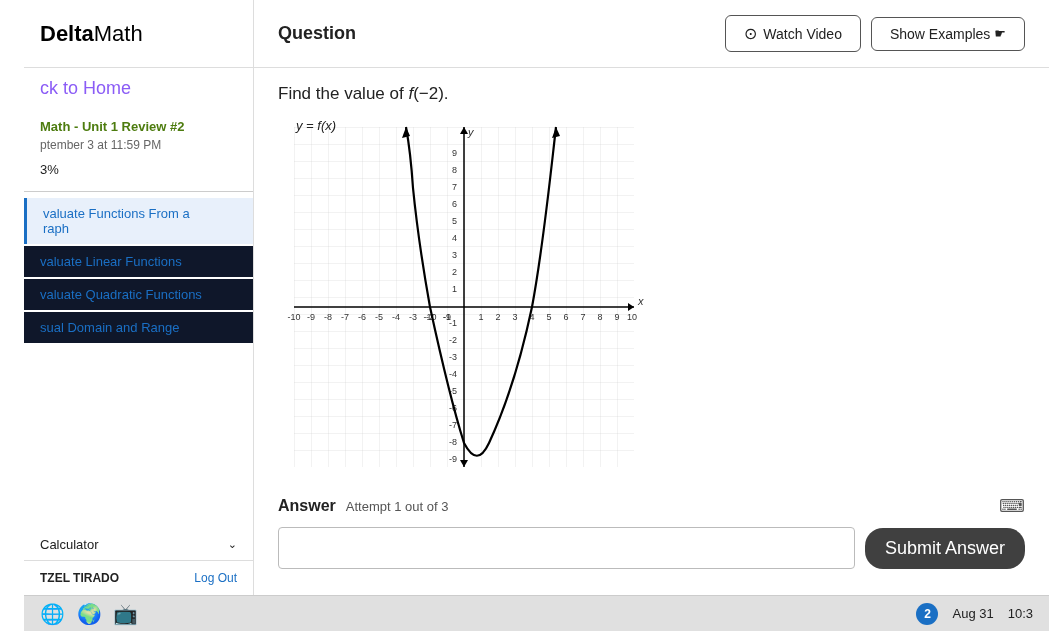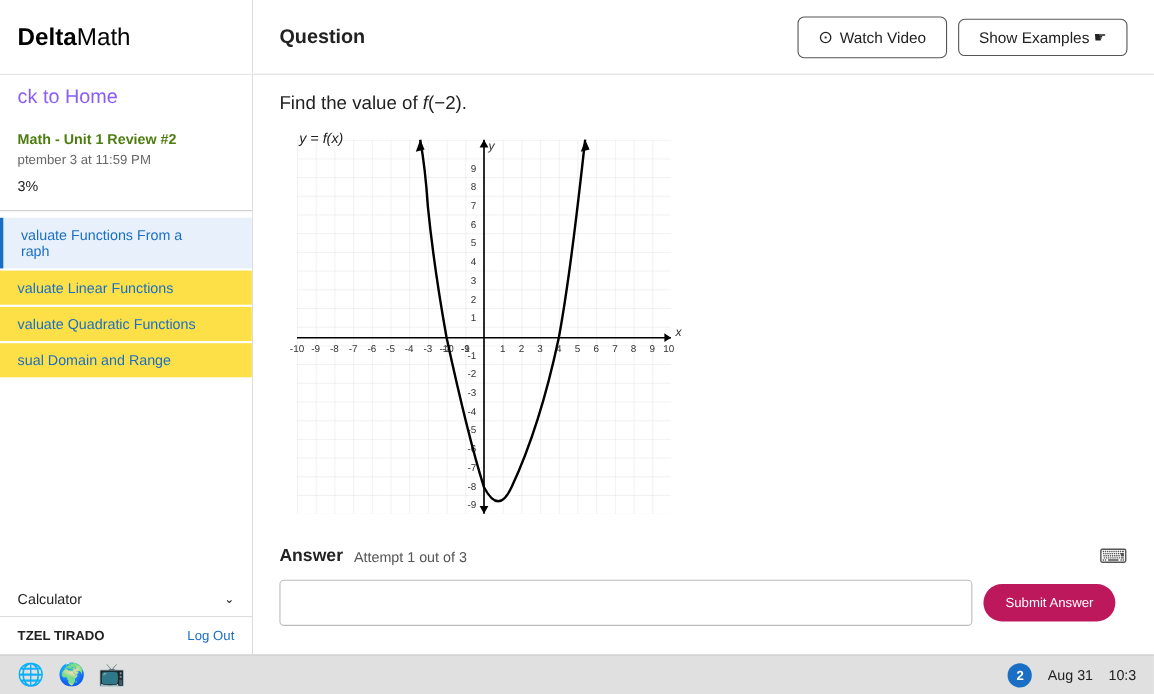--- a/index.html
+++ b/index.html
@@ -141,21 +141,21 @@
       padding: 8px 16px;
       font-size: 13px;
       color: #1a6fc4;
       cursor: pointer;
       background: #e8f0fb;
       border-left: 3px solid #1a6fc4;
       margin-bottom: 2px;
     }
 
     .sidebar-nav-item.inactive {
-      background: #fde047;
+      background: #0f172a;
       border-left: none;
       color: #1a6fc4;
     }
 
     .sidebar-bottom {
       margin-top: auto;
       padding: 10px 16px;
       display: flex;
       justify-content: space-between;
       align-items: center;
@@ -246,26 +246,26 @@
       max-width: 630px;
       height: 42px;
       border: 1.5px solid #bbb;
       border-radius: 4px;
       padding: 0 12px;
       font-size: 15px;
       outline: none;
     }
 
     .btn-submit {
-      background: #be185d;
+      background: #404040;
       color: #fff;
       border: none;
       border-radius: 18px;
       padding: 10px 20px;
-      font-size: 12px;
+      font-size: 18px;
       cursor: pointer;
       white-space: nowrap;
     }
 
     
     .taskbar {
       height: 36px;
       background: #e0e0e0;
       display: flex;
       align-items: center;
@@ -303,21 +303,21 @@
 
     
     .graph-svg {
       width: 370px;
       height: 360px;
     }
   </style>
 </head>
 <body>
 
-<div style="display:flex; flex-direction:column; height:631px; width:1049px;">
+<div style="display:flex; flex-direction:column; height:631px; width:1049px;padding-left:24px;">
 
   <div class="top-bar">
     <div class="sidebar" style="justify-content:center; border-right:1px solid #ddd;">
       <div class="logo">
         <span style="font-weight:bold;">Delta</span><span style="font-weight:normal;">Math</span>
       </div>
     </div>
     <div class="main-area" style="display:flex; flex-direction:row; align-items:center; justify-content:space-between; padding:0 24px;">
       <div class="question-title">Question</div>
       <div class="header-buttons">

